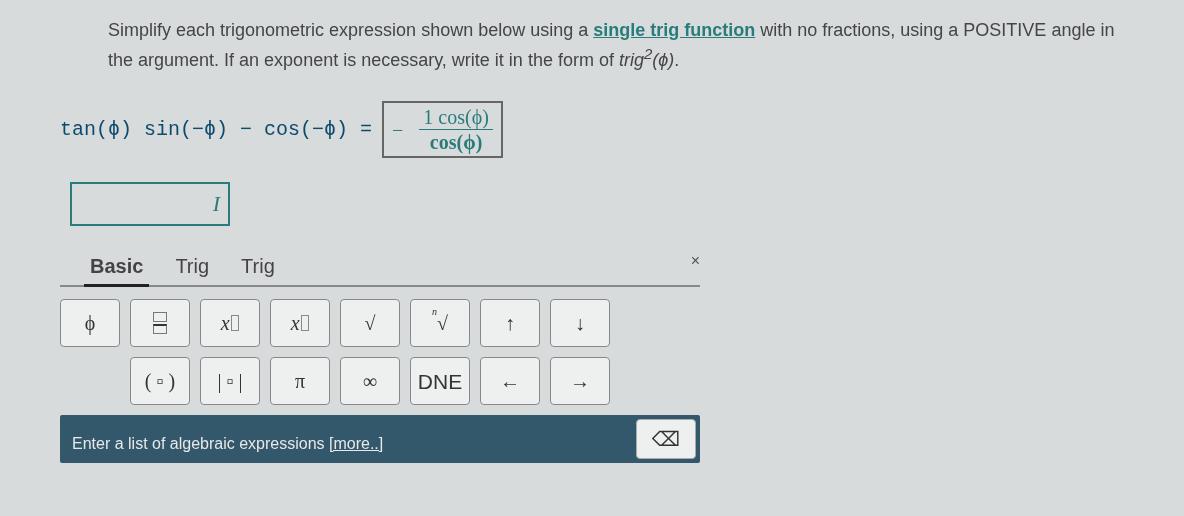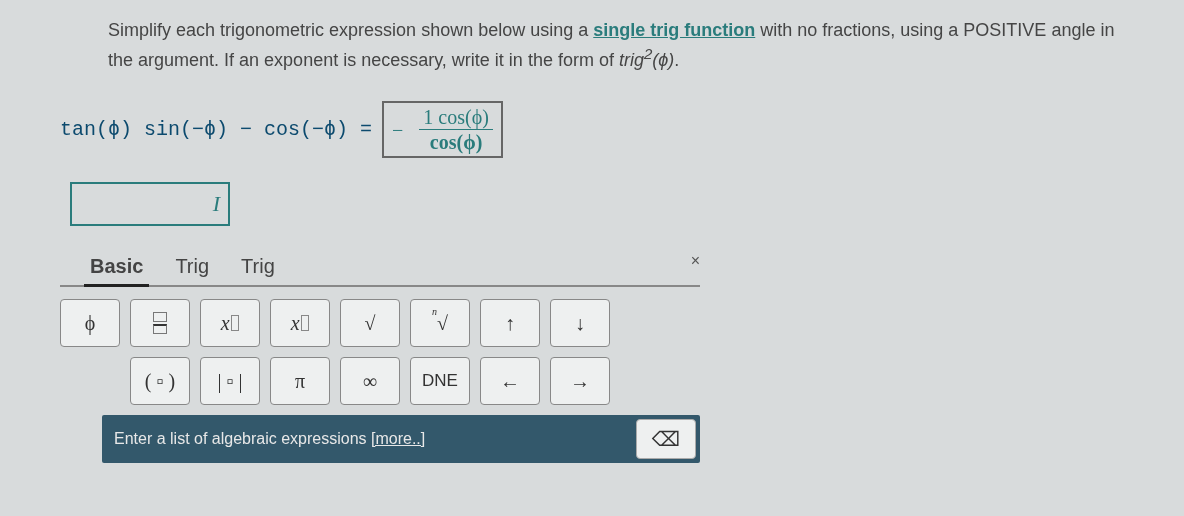--- a/index.html
+++ b/index.html
@@ -57,26 +57,25 @@
   }
   .kbtn.ghost { background: transparent; border: none; cursor: default; }
   .kbtn .mini-frac { display:flex; flex-direction:column; align-items:center; font-size:11px; line-height:1; }
   .kbtn .mini-frac .t { width:14px; height:10px; border:1px solid #777; margin-bottom:2px; }
   .kbtn .mini-frac .b { width:14px; height:10px; border:1px solid #777; border-top:2px solid #333; }
   .kbtn.super { font-style: italic; }
   .kbtn.super sup { font-size: 10px; border:1px solid #888; padding:0 2px; margin-left:1px; }
   .kbtn .nth { display:flex; align-items:flex-start; }
   .kbtn .nth .n { font-size:10px; font-style:italic; margin-top:-4px; }
   .statusbar {
-    display:flex; align-items:center;
+    display:flex; align-items:flex-end;
     background: #33586b;
     color: #e8e8e8;
     font-size: 16px;
     border-radius: 2px;
-    margin-left: 42px;
   }
   .statusbar .msg { padding: 8px 12px; flex:1; }
   .statusbar .link { text-decoration: underline; cursor: pointer; }
   .statusbar .bksp {
     width: 60px; height: 40px; margin: 4px;
     border:1px solid #aaa; border-radius:4px;
     background:#eef0f0; color:#333;
     display:flex; align-items:center; justify-content:center;
     font-size:20px;
   }
@@ -155,21 +154,21 @@
         </div>
       <div class="kbtn">
           <span>| ▫ |</span>
         </div>
       <div class="kbtn">
           <span>π</span>
         </div>
       <div class="kbtn">
           <span>∞</span>
         </div>
-      <div class="kbtn" style="font-family:Arial;font-size:17px;">
+      <div class="kbtn" style="font-family:Arial;font-size:21px;">
           <span>DNE</span>
         </div>
       <div class="kbtn">
           <span>←</span>
         </div>
       <div class="kbtn">
           <span>→</span>
         </div>
     </div>
   </div>

